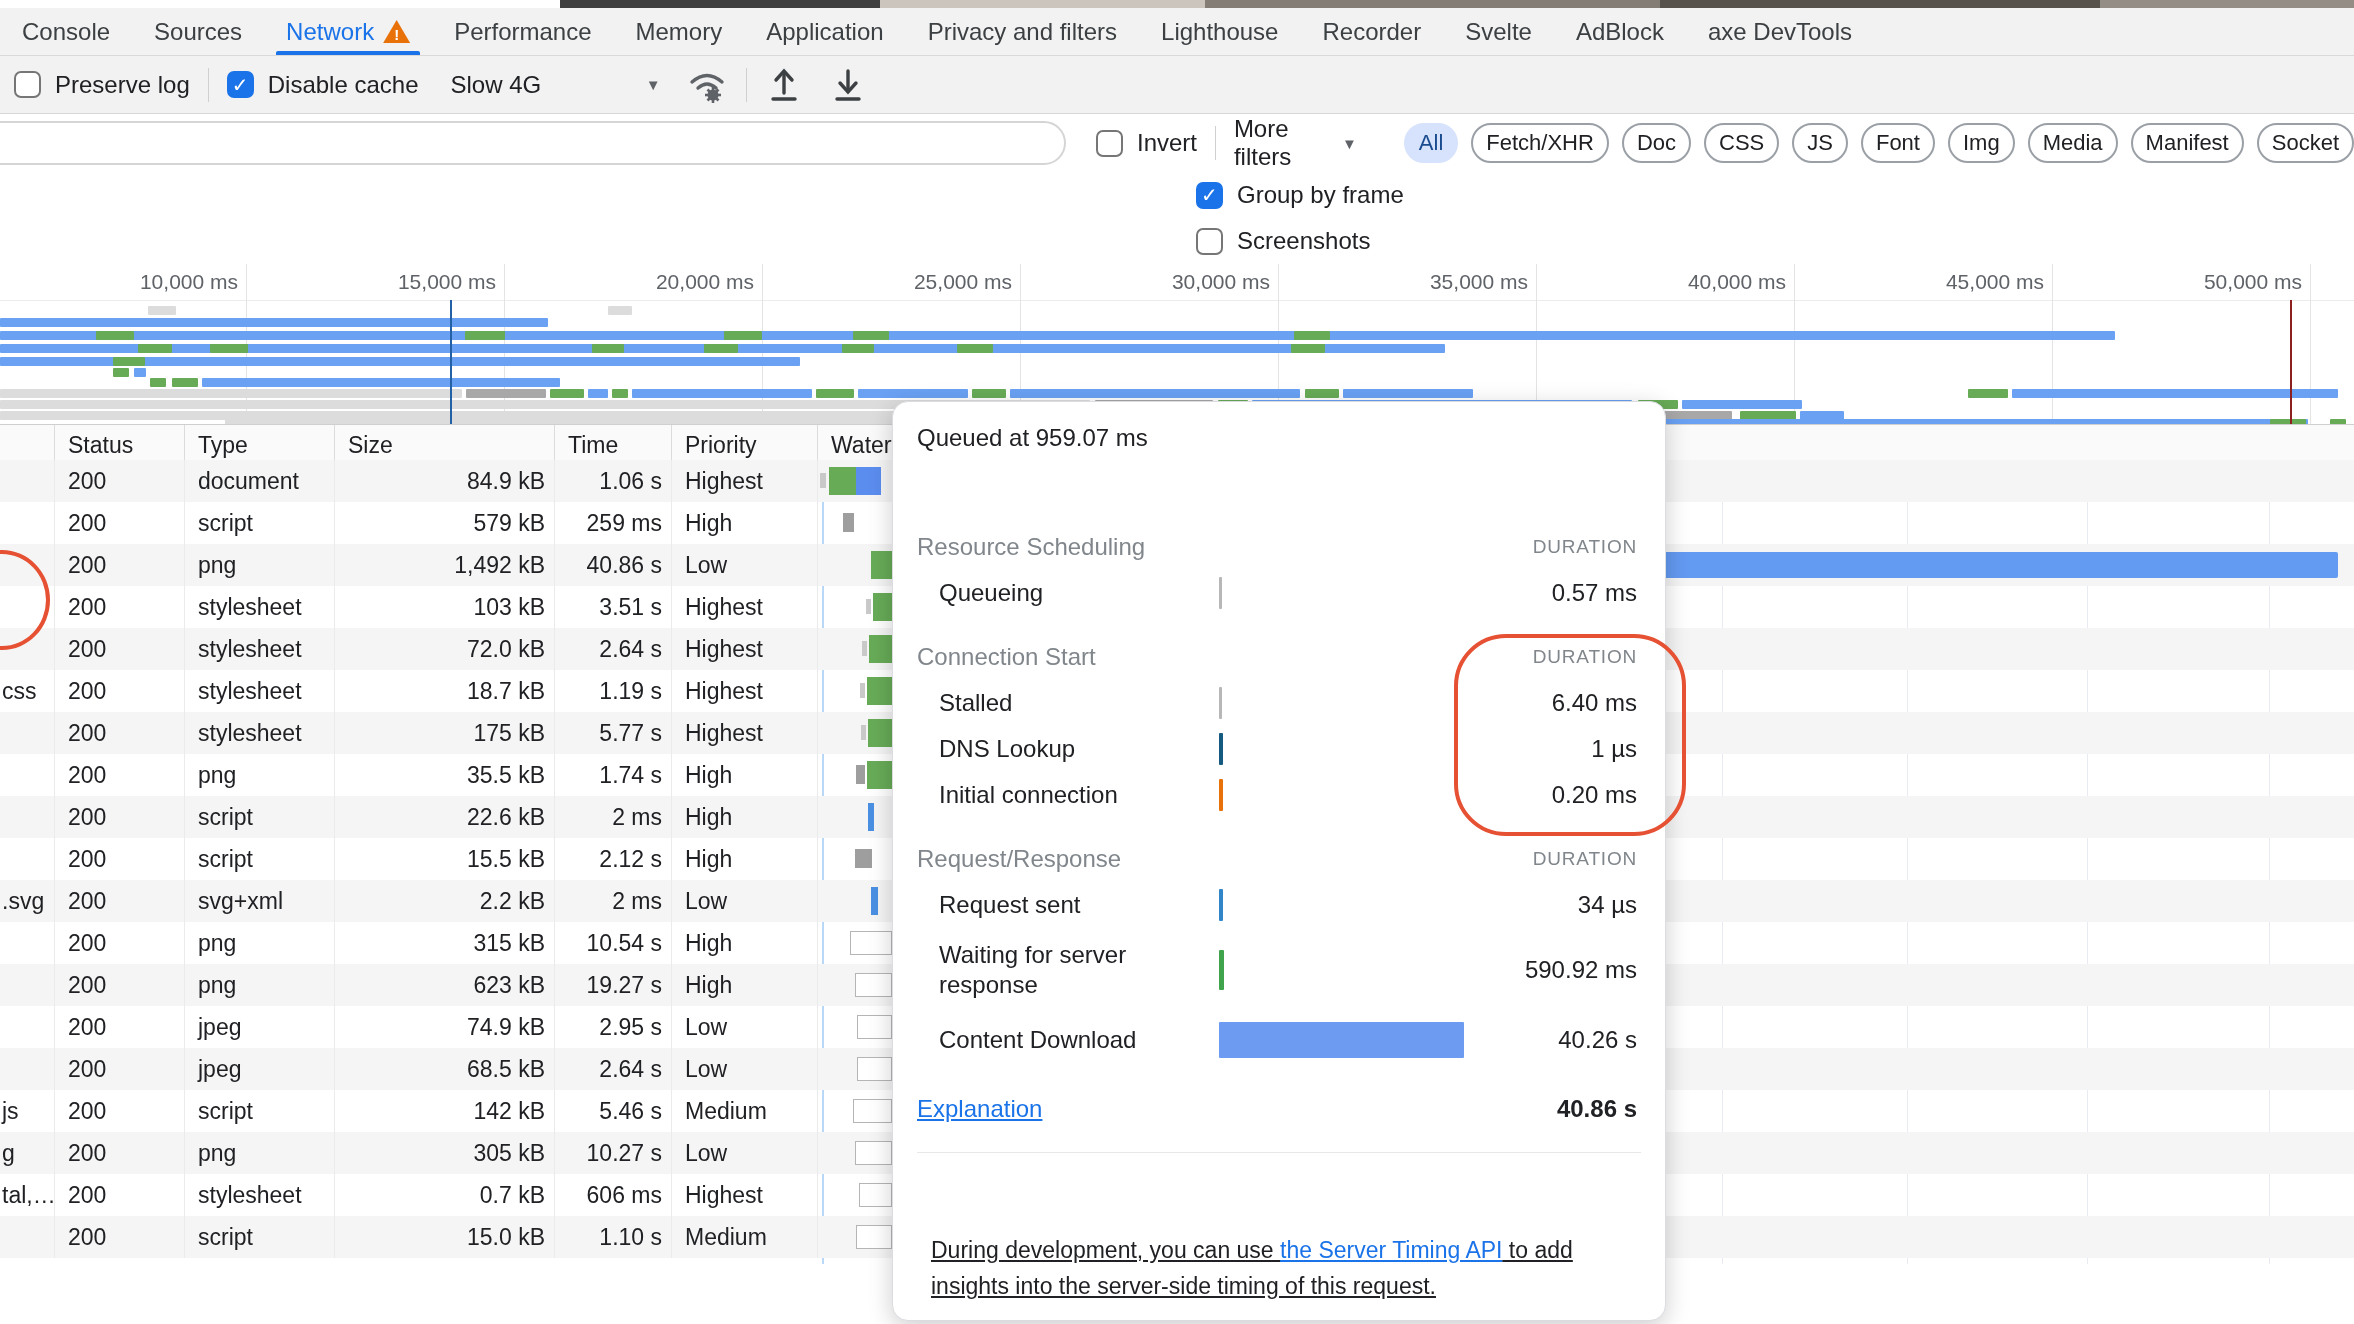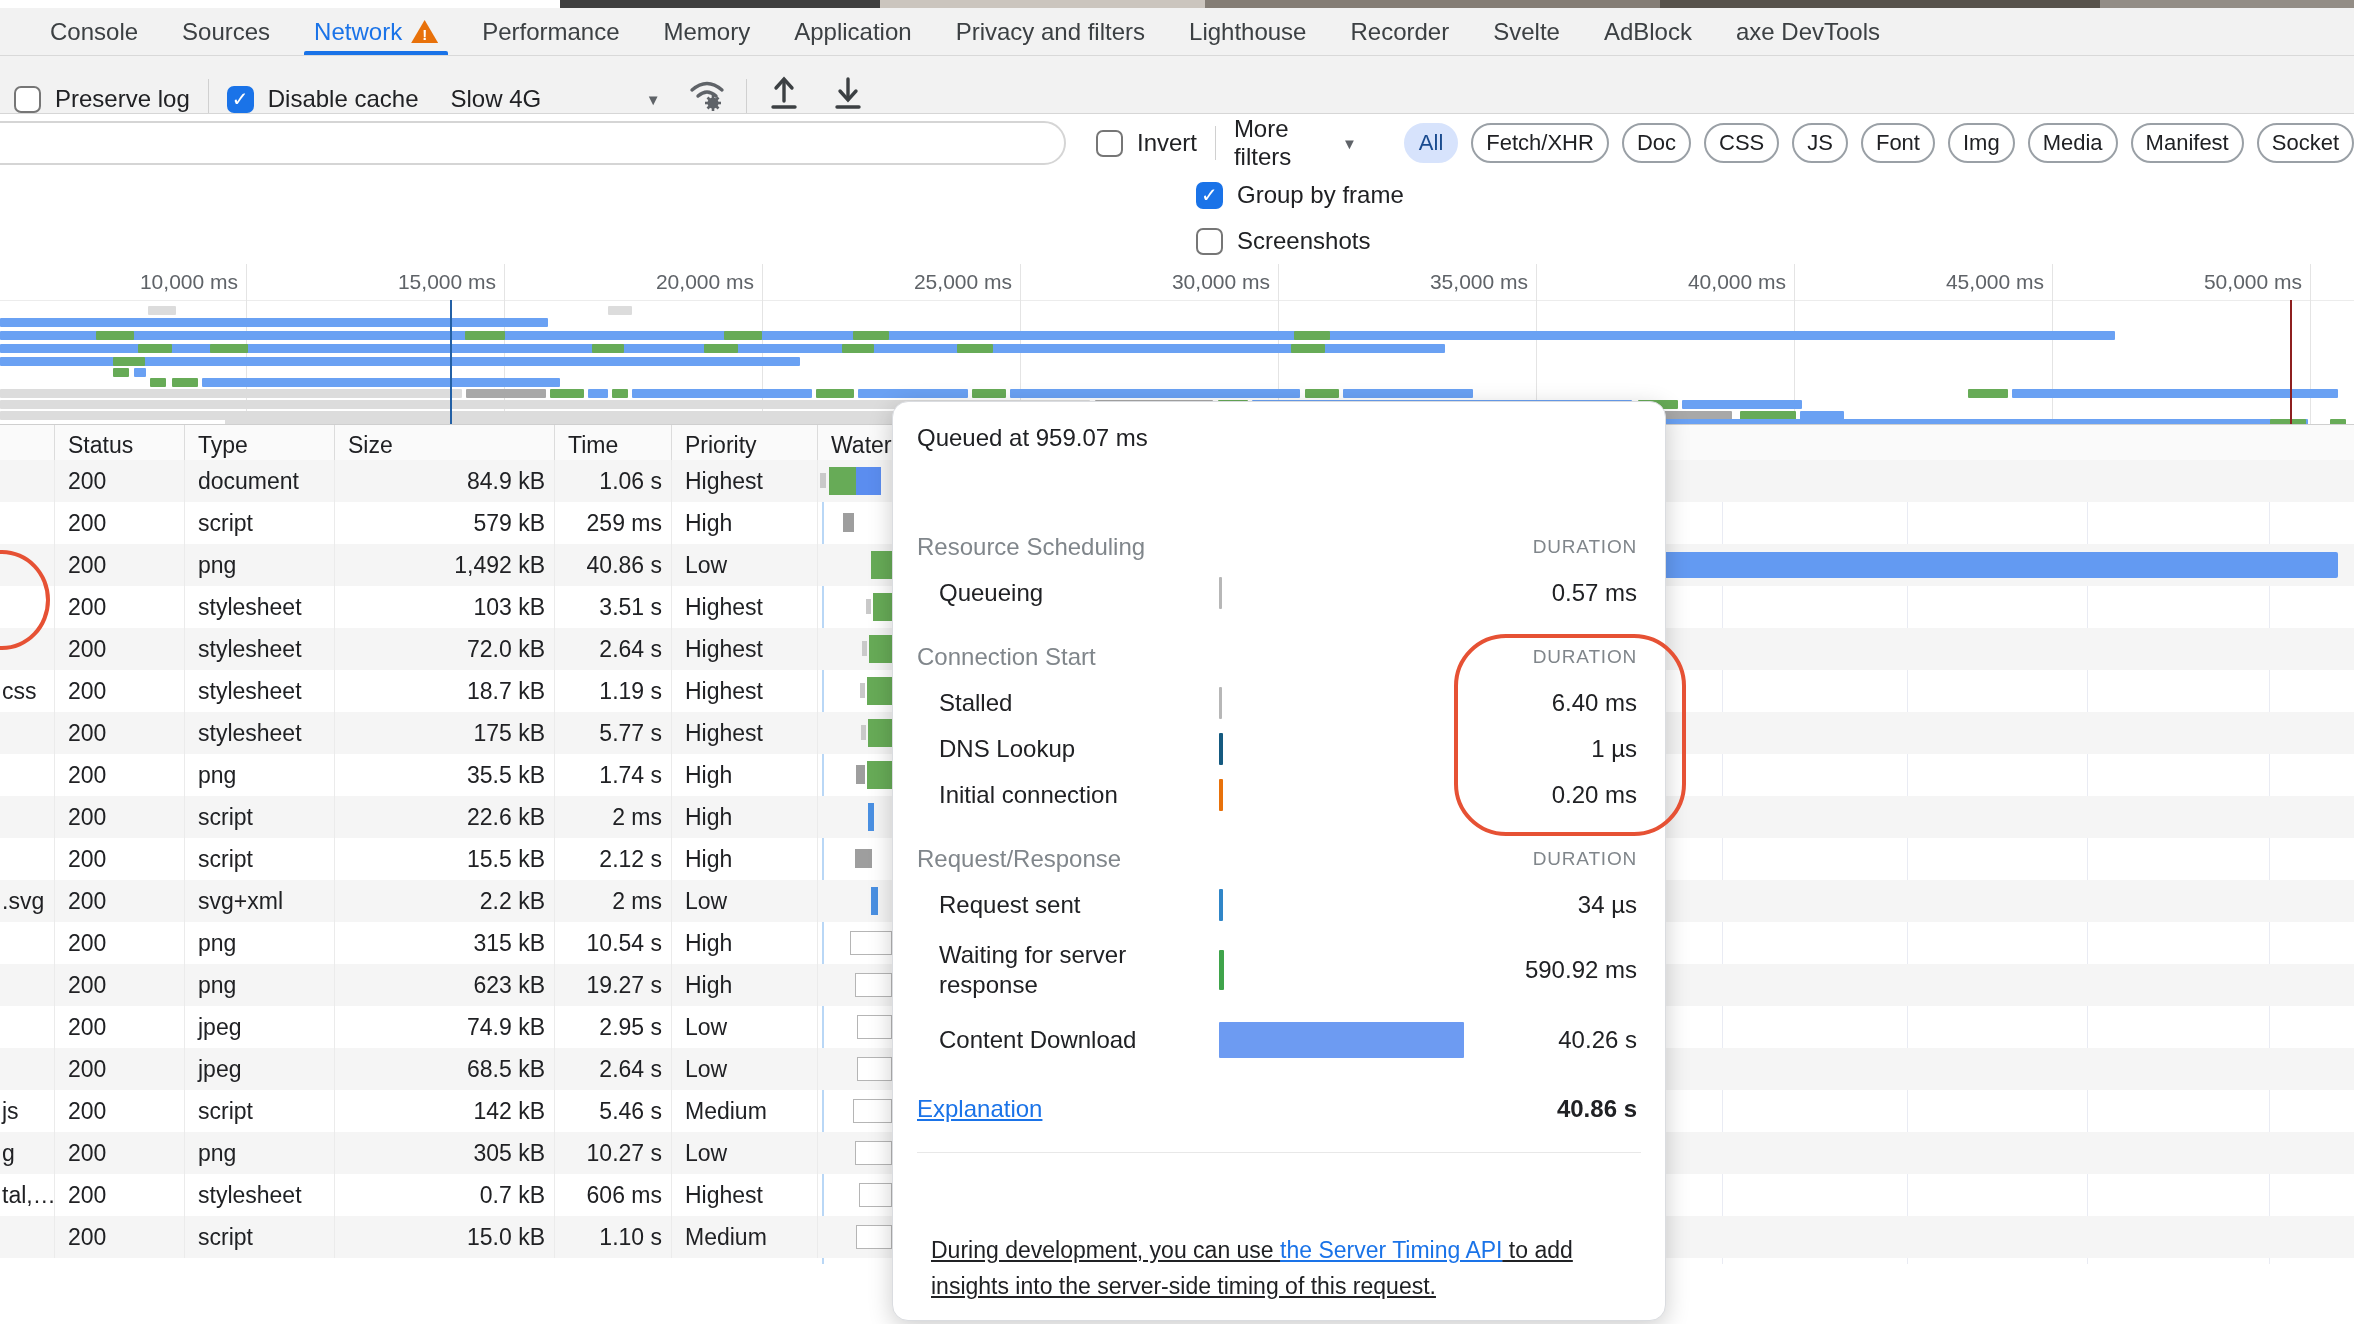--- a/index.html
+++ b/index.html
@@ -3,30 +3,30 @@
 <meta charset="utf-8">
 <style>
   html,body{margin:0;padding:0;background:#fff;}
   .screen{position:relative;width:2354px;height:1324px;overflow:hidden;background:#fff;
           font-family:"Liberation Sans",sans-serif;color:#202124;}
   
   .page-strip{position:absolute;left:0;top:0;width:2354px;height:8px;background:#fff;}
   .page-strip div{position:absolute;top:0;height:8px;}
   
   .tabbar{position:absolute;left:0;top:8px;width:2354px;height:48px;background:#f2f2f2;
-          border-bottom:1px solid #d9d9d9;display:flex;align-items:stretch;padding-left:28px;box-sizing:border-box;}
+          border-bottom:1px solid #d9d9d9;display:flex;align-items:stretch;box-sizing:border-box;}
   .tab{position:relative;display:flex;align-items:center;padding:0 22px;font-size:24px;color:#3c4043;cursor:default;}
   .tab.active{color:#1a73e8;}
   .tab.active::after{content:"";position:absolute;left:12px;right:12px;bottom:0;height:4px;background:#1a73e8;border-radius:2px 2px 0 0;}
   .warn{position:relative;width:27px;height:23px;margin-left:9px;background:#e8710a;
         clip-path:polygon(50% 0,100% 100%,0 100%);}
   .warn span{position:absolute;left:0;right:0;bottom:0;text-align:center;color:#fff;font-size:15px;font-weight:bold;}
   
   .toolbar2{position:absolute;left:0;top:56px;width:2354px;height:58px;background:#f2f2f2;
-            border-bottom:1px solid #d6d6d6;display:flex;align-items:flex-end;box-sizing:border-box;}
+            border-bottom:1px solid #d6d6d6;display:flex;align-items:center;box-sizing:border-box;}
   .cb{width:27px;height:27px;border:2px solid #767676;border-radius:7px;background:#fff;box-sizing:border-box;flex:none;}
   .cb.checked{background:#1a73e8;border-color:#1a73e8;display:flex;align-items:center;justify-content:center;}
   .cb.checked::after{content:"✓";color:#fff;font-size:20px;font-weight:bold;font-family:"DejaVu Sans",sans-serif;line-height:1;}
   .cblabel{font-size:24px;color:#202124;margin-left:14px;}
   .vsep{width:1px;height:34px;background:#d0d0d0;margin:0 18px;}
   .caret{font-size:15px;color:#5f6368;}
   .tbicon{color:#5f6368;}
   
   .filterrow{position:absolute;left:0;top:114px;width:2354px;height:58px;background:#fff;}
   .filterinput{position:absolute;left:-24px;top:7px;width:1090px;height:44px;border:2px solid #d5d5d5;

